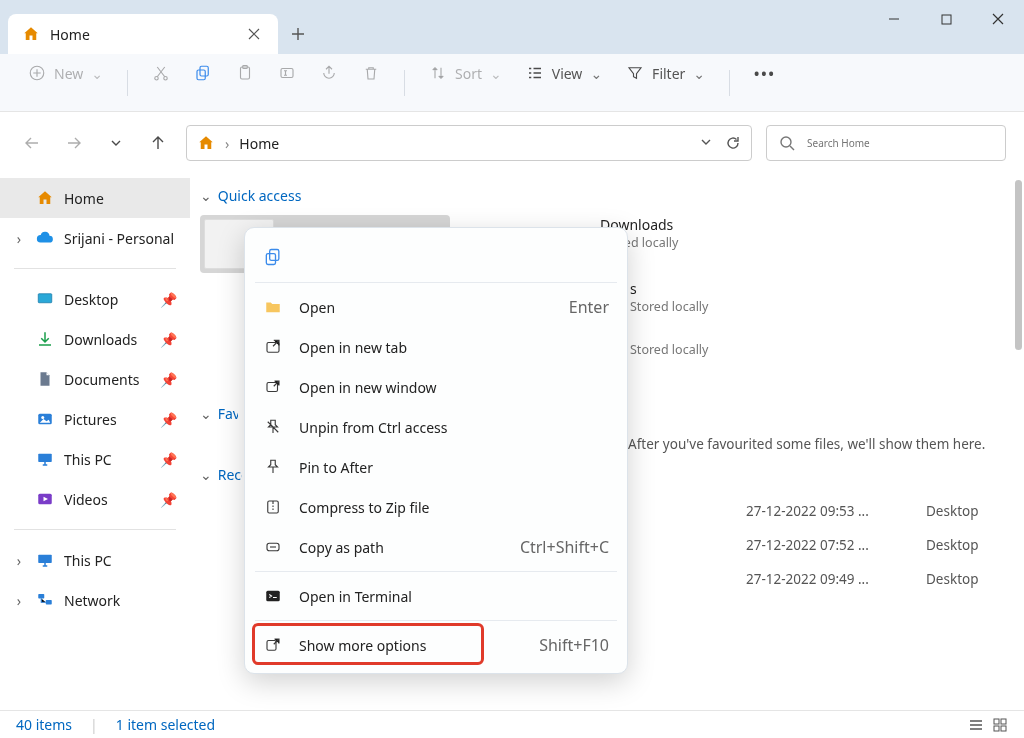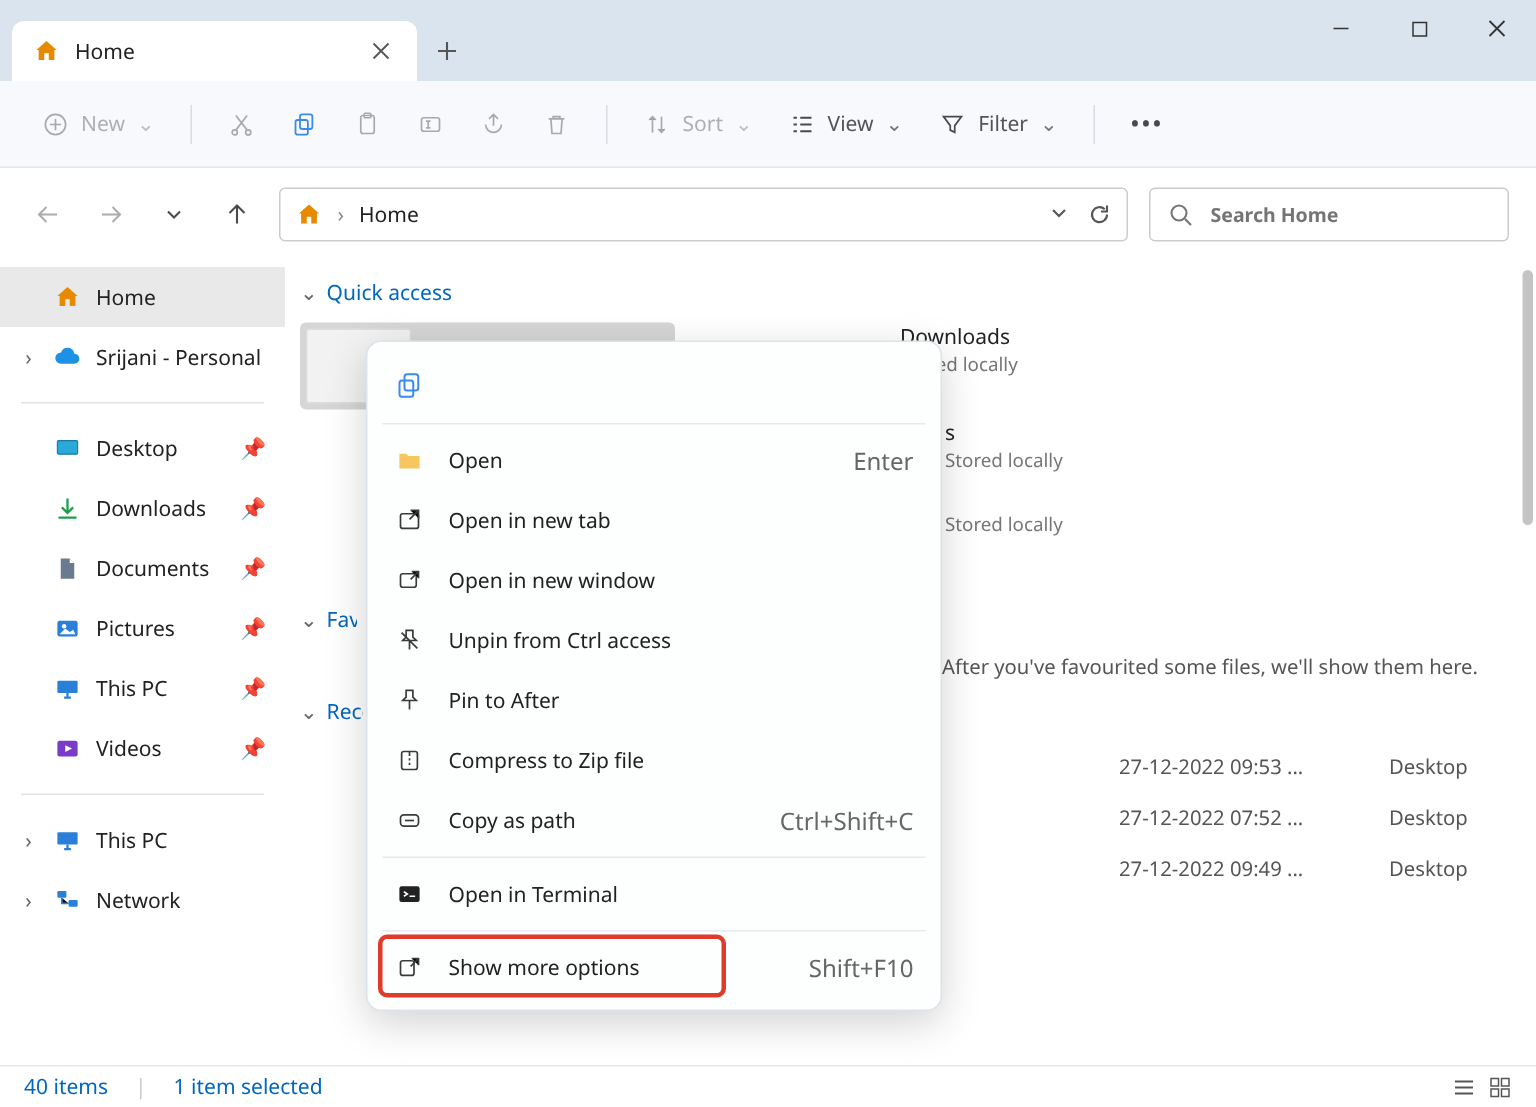--- a/index.html
+++ b/index.html
@@ -19,35 +19,35 @@
   
   .titlebar{height:54px;background:var(--titlebar);display:flex;align-items:flex-end;}
   .tab{background:#fff;border-radius:8px 8px 0 0;height:40px;margin-left:8px;margin-bottom:0;display:flex;align-items:center;padding:0 14px;gap:10px;min-width:270px;position:relative;}
   .tab-close{margin-left:auto;color:#555;padding:4px;border-radius:4px;}
   .newtab{width:40px;height:40px;display:flex;align-items:center;justify-content:center;color:#555;}
   .winctrl{margin-left:auto;display:flex;align-self:flex-start;height:38px;}
   .winbtn{width:52px;display:flex;align-items:center;justify-content:center;color:#333;}
 
   
   .toolbar{height:58px;background:var(--toolbar);display:flex;align-items:center;padding:0 18px;gap:4px;border-bottom:1px solid var(--brd);}
-  .tb-btn{height:38px;padding:0 10px;display:flex;align-items:center;gap:8px;color:var(--ico);border-radius:4px;}
+  .tb-btn{height:38px;padding:0 10px;display:flex;align-items:flex-start;gap:8px;color:var(--ico);border-radius:4px;}
   .tb-btn.disabled{opacity:.45}
   .tb-btn .lbl{color:#555}
   .tb-btn .chev{color:#777}
   .sep{width:1px;height:26px;background:#d8dde4;margin:0 10px;}
 
   
   .navrow{height:62px;display:flex;align-items:center;padding:0 18px;gap:14px;}
   .navbtn{width:28px;height:28px;display:flex;align-items:center;justify-content:center;color:var(--ico);}
   .navbtn.disabled{opacity:.45}
   .addr{flex:1;display:flex;align-items:center;border:1px solid #ccc;border-radius:4px;height:36px;padding:0 10px;gap:10px;min-width:0;}
   .addr .crumbs{display:flex;align-items:center;gap:8px;flex:1}
   .addr-ctrl{display:flex;gap:12px;color:#555}
   .search{width:240px;border:1px solid #ccc;border-radius:4px;height:36px;display:flex;align-items:center;padding:0 12px;gap:10px;color:#777;}
-  .search input{border:none;outline:none;flex:1;color:#ef4444;font-size:13px;background:transparent;font-weight:bold;}
+  .search input{border:none;outline:none;flex:1;color:#ef4444;font-size:10px;background:transparent;}
 
   
   .body{display:flex;height:calc(738px - 54px - 58px - 62px - 28px);position:relative;}
   .sidebar{width:190px;padding:4px 0;overflow:hidden;}
   .side-item{display:flex;align-items:center;height:40px;padding:0 12px;gap:10px;position:relative;}
   .side-item.sel{background:var(--sel);}
   .side-item .caret{width:14px;display:flex;justify-content:center;color:#666;}
   .side-item .pin{margin-left:auto;color:#888;}
   .side-sep{height:1px;background:#e2e2e2;margin:10px 14px;}
 

